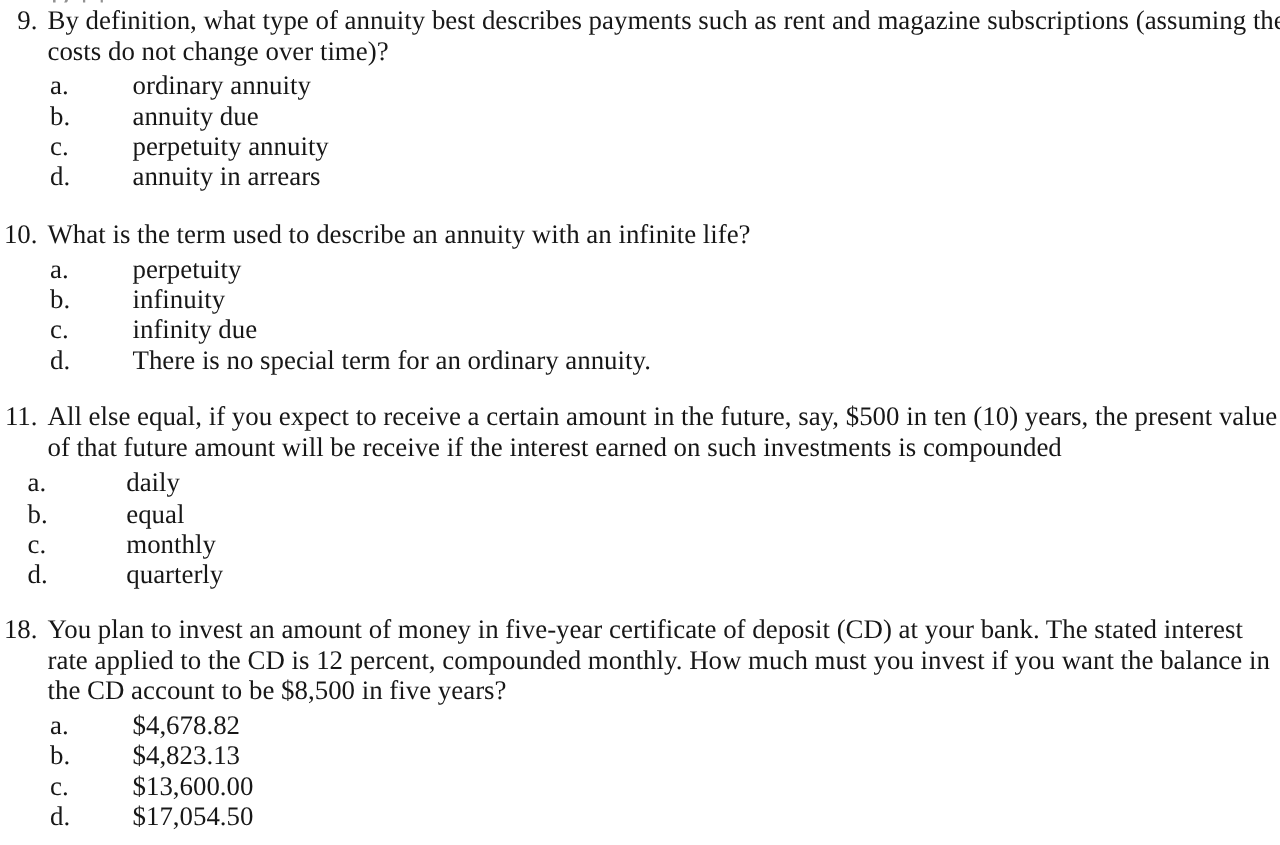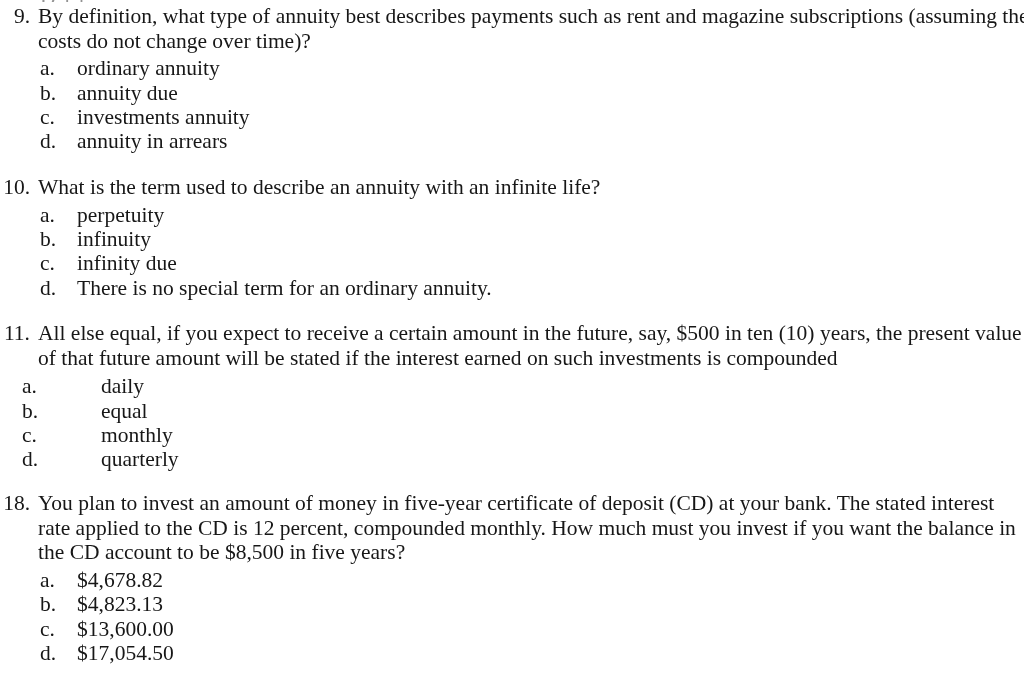--- a/index.html
+++ b/index.html
@@ -74,21 +74,21 @@
   }
   .opt-letter {
     position: absolute;
     top: 0;
     font-size: 21.5px;
   }
   .opt-text { display: block; }
 
   
   .indent-a .opt-letter { left: 40px; }
-  .indent-a .opt-text   { margin-left: 77px; }
+  .indent-a .opt-text   { margin-left: 106px; }
 
   
   .indent-b .opt-letter { left: 22px; }
   .indent-b .opt-text   { margin-left: 101px; }
 
   .it { }
 
   
   #q9  { top: 4px;   }
   #q10 { top: 175px; }
@@ -119,21 +119,21 @@
       <div class="option">
         <span class="opt-letter">a.</span>
         <span class="opt-text">ordinary annuity</span>
       </div>
       <div class="option">
         <span class="opt-letter">b.</span>
         <span class="opt-text">annuity due</span>
       </div>
       <div class="option">
         <span class="opt-letter">c.</span>
-        <span class="opt-text">investments annuity</span>
+        <span class="opt-text">perpetuity annuity</span>
       </div>
       <div class="option">
         <span class="opt-letter">d.</span>
         <span class="opt-text">annuity in arrears</span>
       </div>
     </div>
   </div>
 
   <div class="question" id="q10">
     <div class="stem">
@@ -160,21 +160,21 @@
         <span class="opt-text">There is no special term for an ordinary annuity.</span>
       </div>
     </div>
   </div>
 
   <div class="question" id="q11">
     <div class="stem">
       <span class="qnum">11.</span>
       <div class="stem-body">
         <span class="stem-line"><span>All else equal, if you expect to receive a certain amount in the future, say, $500 in ten (10) years, the </span><span class="it">present value</span></span>
-        <span class="stem-line"><span>of that future amount will be </span><span class="it">stated</span><span> if the interest earned on such investments is compounded</span></span>
+        <span class="stem-line"><span>of that future amount will be </span><span class="it">receive</span><span> if the interest earned on such investments is compounded</span></span>
       </div>
     </div>
     <div class="options indent-b">
       <div class="option">
         <span class="opt-letter">a.</span>
         <span class="opt-text">daily</span>
       </div>
       <div class="option">
         <span class="opt-letter">b.</span>
         <span class="opt-text">equal</span>

